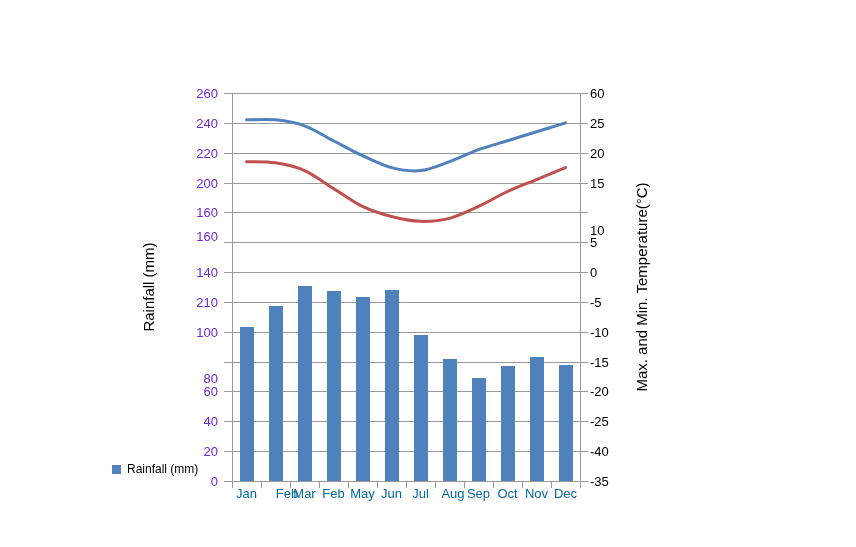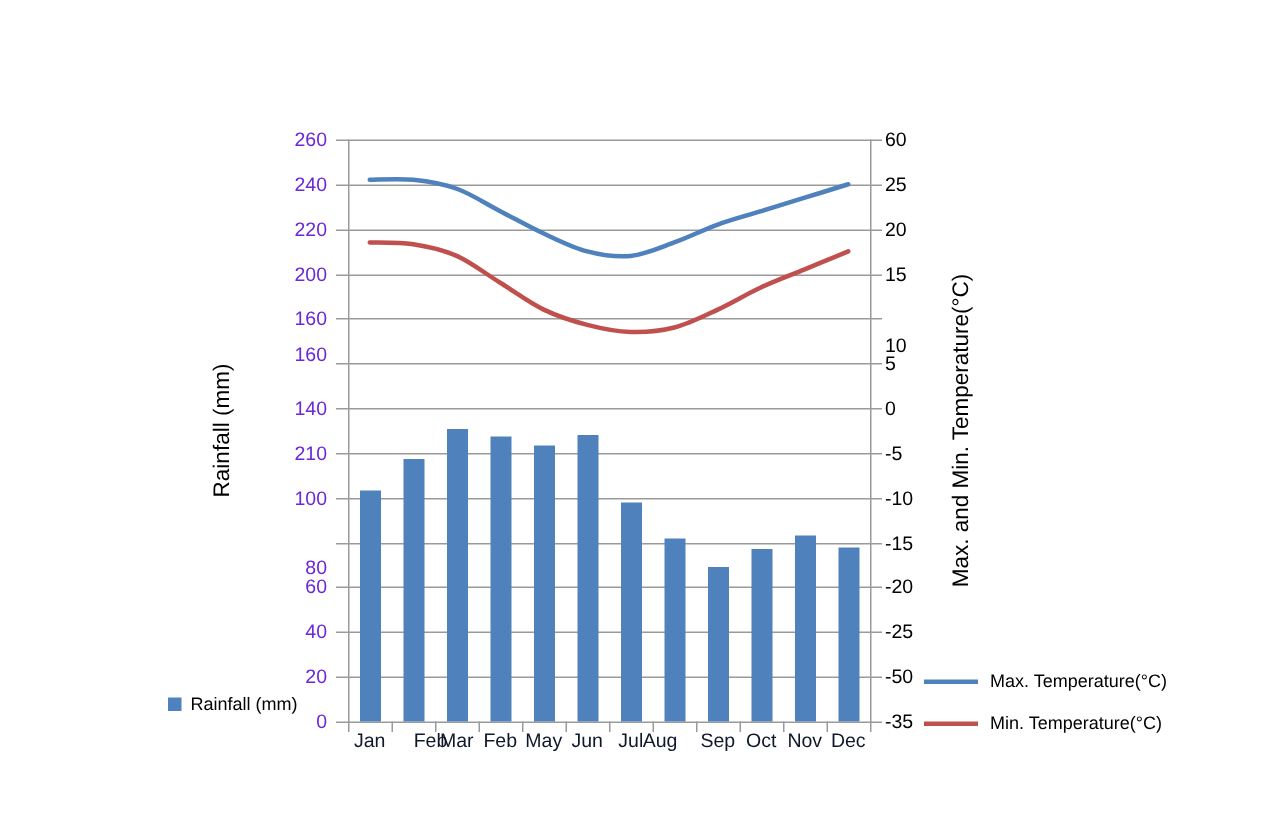--- a/index.html
+++ b/index.html
@@ -49,21 +49,21 @@
   }
   .ylabel-left-wrap{position:absolute;left:170px;top:0;width:48px;height:547px;}
   .ylabel-right-wrap{position:absolute;left:590px;top:0;width:46px;height:547px;}
   .ylabel-right{
     position:absolute;left:0;transform:translateY(-50%);
     font-size:13px;color:#000;text-align:left;white-space:nowrap;
   }
 
   .xlabel{
     position:absolute;top:486px;transform:translateX(-50%);
-    font-size:13px;color:#0f172a;white-space:nowrap;
+    font-size:13px;color:#0369a1;white-space:nowrap;
   }
 
   .bar{
     position:absolute;background:#4f81bd;
   }
 
   .axis-title-left{
     position:absolute;left:148px;top:287px;
     transform:translate(-50%,-50%) rotate(-90deg);
     transform-origin:center center;
@@ -132,21 +132,21 @@
       <div class="ylabel-left" style="top: 272.077px;">140</div>
       <div class="ylabel-left" style="top: 236px;">160</div>
       <div class="ylabel-left" style="top: 212.385px;">160</div>
       <div class="ylabel-left" style="top: 182.538px;">200</div>
       <div class="ylabel-left" style="top: 152.692px;">220</div>
       <div class="ylabel-left" style="top: 122.846px;">240</div>
       <div class="ylabel-left" style="top: 93px;">260</div>
     </div>
   <div class="ylabel-right-wrap" id="right-axis-labels">
       <div class="ylabel-right" style="top: 481px;">-35</div>
-      <div class="ylabel-right" style="top: 451.154px;">-50</div>
+      <div class="ylabel-right" style="top: 451.154px;">-40</div>
       <div class="ylabel-right" style="top: 421.308px;">-25</div>
       <div class="ylabel-right" style="top: 391.462px;">-20</div>
       <div class="ylabel-right" style="top: 361.615px;">-15</div>
       <div class="ylabel-right" style="top: 331.769px;">-10</div>
       <div class="ylabel-right" style="top: 301.923px;">-5</div>
       <div class="ylabel-right" style="top: 272.077px;">0</div>
       <div class="ylabel-right" style="top: 242.231px;">5</div>
       <div class="ylabel-right" style="top: 230px;">10</div>
       <div class="ylabel-right" style="top: 182.538px;">15</div>
       <div class="ylabel-right" style="top: 152.692px;">20</div>
@@ -154,50 +154,40 @@
       <div class="ylabel-right" style="top: 93px;">60</div>
     </div>
   <div id="x-axis-labels">
       <div class="xlabel" style="left: 246.5px;">Jan</div>
       <div class="xlabel" style="left: 287px;">Feb</div>
       <div class="xlabel" style="left: 304.5px;">Mar</div>
       <div class="xlabel" style="left: 333.5px;">Feb</div>
       <div class="xlabel" style="left: 362.5px;">May</div>
       <div class="xlabel" style="left: 391.5px;">Jun</div>
       <div class="xlabel" style="left: 420.5px;">Jul</div>
-      <div class="xlabel" style="left: 440px;">Aug</div>
+      <div class="xlabel" style="left: 453px;">Aug</div>
       <div class="xlabel" style="left: 478.5px;">Sep</div>
       <div class="xlabel" style="left: 507.5px;">Oct</div>
       <div class="xlabel" style="left: 536.5px;">Nov</div>
       <div class="xlabel" style="left: 565.5px;">Dec</div>
     </div>
 
   <div class="axis-title-left">Rainfall (mm)</div>
   <div class="axis-title-right">Max. and Min. Temperature(°C)</div>
 
   <svg class="series" id="series-svg">
       <path d="M246.5,119.86153846153843 C251.33333333333334,119.86153846153843 265.8333333333333,118.86666666666663 275.5,119.86153846153843 C285.1666666666667,120.85641025641023 294.8333333333333,122.34871794871796 304.5,125.83076923076925 C314.1666666666667,129.31282051282054 323.8333333333333,135.77948717948718 333.5,140.75384615384615 C343.1666666666667,145.72820512820513 352.8333333333333,151.2 362.5,155.67692307692306 C372.1666666666667,160.15384615384613 381.8333333333333,165.1282051282051 391.5,167.61538461538458 C401.1666666666667,170.10256410256406 410.8333333333333,171.59487179487175 420.5,170.59999999999997 C430.1666666666667,169.60512820512818 439.8333333333333,165.12820512820517 449.5,161.64615384615388 C459.1666666666667,158.1641025641026 468.8333333333333,153.18974358974359 478.5,149.7076923076923 C488.1666666666667,146.225641025641 497.8333333333333,143.73846153846154 507.5,140.75384615384615 C517.1666666666666,137.76923076923077 526.8333333333334,134.7846153846154 536.5,131.8 C546.1666666666666,128.81538461538463 560.6666666666666,124.33846153846152 565.5,122.84615384615381" fill="none" stroke="#4F81BD" stroke-width="3" stroke-linecap="round" stroke-linejoin="round"></path>
       <path d="M246.5,161.64615384615388 C251.33333333333334,161.84512820512825 265.8333333333333,161.34769230769234 275.5,162.84000000000003 C285.1666666666667,164.33230769230772 294.8333333333333,166.32205128205126 304.5,170.59999999999997 C314.1666666666667,174.87794871794867 323.8333333333333,182.53846153846155 333.5,188.5076923076923 C343.1666666666667,194.47692307692307 352.8333333333333,201.73948717948716 362.5,206.4153846153846 C372.1666666666667,211.09128205128204 381.8333333333333,214.07589743589745 391.5,216.56307692307695 C401.1666666666667,219.05025641025645 410.8333333333333,221.04000000000002 420.5,221.33846153846156 C430.1666666666667,221.6369230769231 439.8333333333333,220.84102564102562 449.5,218.35384615384612 C459.1666666666667,215.86666666666662 468.8333333333333,210.89230769230767 478.5,206.4153846153846 C488.1666666666667,201.93846153846152 497.8333333333333,195.96923076923076 507.5,191.4923076923077 C517.1666666666666,187.01538461538462 526.8333333333334,183.53333333333336 536.5,179.55384615384617 C546.1666666666666,175.57435897435897 560.6666666666666,169.60512820512818 565.5,167.61538461538458" fill="none" stroke="#C0504D" stroke-width="3" stroke-linecap="round" stroke-linejoin="round"></path>
     </svg>
 
   <div class="legend-rain">
     <span class="legend-swatch"></span>
     <span>Rainfall (mm)</span>
   </div>
 
-  <div class="legend-right">
-    <div class="legend-row">
-      <span class="legend-dash max"></span>
-      <span>Max. Temperature(°C)</span>
-    </div>
-    <div class="legend-row">
-      <span class="legend-dash min"></span>
-      <span>Min. Temperature(°C)</span>
-    </div>
-  </div>
 
 <div class="tick-left" style="top: 481px;"></div>
     <div class="tick-left" style="top: 451.154px;"></div>
     <div class="tick-left" style="top: 421.308px;"></div>
     <div class="tick-left" style="top: 391.462px;"></div>
     <div class="tick-left" style="top: 361.615px;"></div>
     <div class="tick-left" style="top: 331.769px;"></div>
     <div class="tick-left" style="top: 301.923px;"></div>
     <div class="tick-left" style="top: 272.077px;"></div>
     <div class="tick-left" style="top: 242.231px;"></div>

